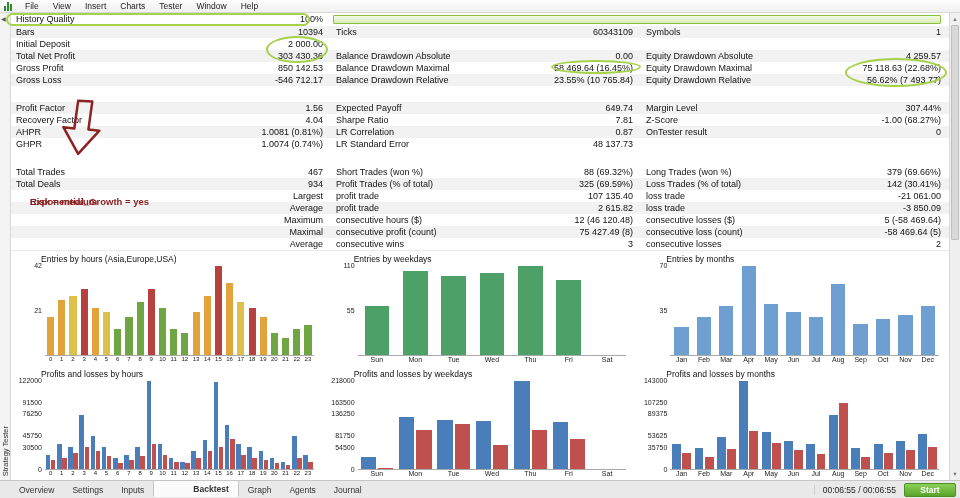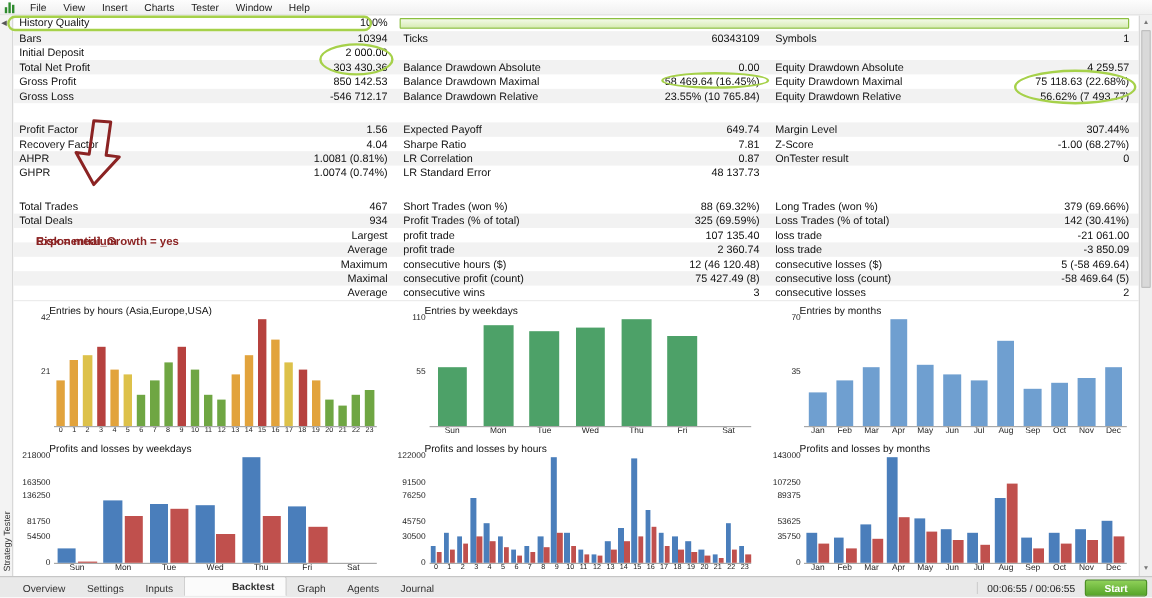--- a/index.html
+++ b/index.html
@@ -262,21 +262,21 @@
             <span class="val">-21 061.00</span>
           </div>
         </div>
         <div class="srow alt">
           <div class="scell">
             <span class="lbl"></span>
             <span class="val">Average</span>
           </div>
           <div class="scell">
             <span class="lbl">profit trade</span>
-            <span class="val">2 360.74</span>
+            <span class="val">2 615.82</span>
           </div>
           <div class="scell">
             <span class="lbl">loss trade</span>
             <span class="val">-3 850.09</span>
           </div>
         </div>
         <div class="srow">
           <div class="scell">
             <span class="lbl"></span>
             <span class="val">Maximum</span>
@@ -435,56 +435,20 @@
             <span>Mar</span>
             <span>Apr</span>
             <span>May</span>
             <span>Jun</span>
             <span>Jul</span>
             <span>Aug</span>
             <span>Sep</span>
             <span>Oct</span>
             <span>Nov</span>
             <span>Dec</span>
-          </div>
-        </div>
-        <div class="chart">
-          <div class="ctitle">Profits and losses by weekdays</div>
-          <div class="plotrow">
-            <div class="ygut">
-              <span class="ylab" style="bottom: calc(100% - 3px);">218000</span>
-              <span class="ylab" style="bottom: calc(75% - 3px);">163500</span>
-              <span class="ylab" style="bottom: calc(62.5% - 3px);">136250</span>
-              <span class="ylab" style="bottom: calc(37.5% - 3px);">81750</span>
-              <span class="ylab" style="bottom: calc(25% - 3px);">54500</span>
-              <span class="ylab" style="bottom: calc(0% - 3px);">0</span>
-            </div>
-            <div class="parea">
-              <div class="bar" style="left: 1.14286%; width: 5.71429%; height: 13.7615%; background: rgb(74, 126, 187);"></div>
-              <div class="bar" style="left: 15.4286%; width: 5.71429%; height: 58.7156%; background: rgb(74, 126, 187);"></div>
-              <div class="bar" style="left: 29.7143%; width: 5.71429%; height: 55.0459%; background: rgb(74, 126, 187);"></div>
-              <div class="bar" style="left: 44%; width: 5.71429%; height: 54.1284%; background: rgb(74, 126, 187);"></div>
-              <div class="bar" style="left: 58.2857%; width: 5.71429%; height: 100%; background: rgb(74, 126, 187);"></div>
-              <div class="bar" style="left: 72.5714%; width: 5.71429%; height: 52.7523%; background: rgb(74, 126, 187);"></div>
-              <div class="bar" style="left: 7.57143%; width: 5.71429%; height: 1.37615%; background: rgb(192, 80, 77);"></div>
-              <div class="bar" style="left: 21.8571%; width: 5.71429%; height: 43.578%; background: rgb(192, 80, 77);"></div>
-              <div class="bar" style="left: 36.1429%; width: 5.71429%; height: 51.3761%; background: rgb(192, 80, 77);"></div>
-              <div class="bar" style="left: 50.4286%; width: 5.71429%; height: 27.5229%; background: rgb(192, 80, 77);"></div>
-              <div class="bar" style="left: 64.7143%; width: 5.71429%; height: 43.578%; background: rgb(192, 80, 77);"></div>
-              <div class="bar" style="left: 79%; width: 5.71429%; height: 34.4037%; background: rgb(192, 80, 77);"></div>
-            </div>
-          </div>
-          <div class="xlabs wide">
-            <span>Sun</span>
-            <span>Mon</span>
-            <span>Tue</span>
-            <span>Wed</span>
-            <span>Thu</span>
-            <span>Fri</span>
-            <span>Sat</span>
           </div>
         </div>
         <div class="chart">
           <div class="ctitle">Profits and losses by hours</div>
           <div class="plotrow">
             <div class="ygut">
               <span class="ylab" style="bottom: calc(100% - 3px);">122000</span>
               <span class="ylab" style="bottom: calc(75% - 3px);">91500</span>
               <span class="ylab" style="bottom: calc(62.5% - 3px);">76250</span>
               <span class="ylab" style="bottom: calc(37.5% - 3px);">45750</span>
@@ -563,20 +527,56 @@
             <span>17</span>
             <span>18</span>
             <span>19</span>
             <span>20</span>
             <span>21</span>
             <span>22</span>
             <span>23</span>
           </div>
         </div>
         <div class="chart">
+          <div class="ctitle">Profits and losses by weekdays</div>
+          <div class="plotrow">
+            <div class="ygut">
+              <span class="ylab" style="bottom: calc(100% - 3px);">218000</span>
+              <span class="ylab" style="bottom: calc(75% - 3px);">163500</span>
+              <span class="ylab" style="bottom: calc(62.5% - 3px);">136250</span>
+              <span class="ylab" style="bottom: calc(37.5% - 3px);">81750</span>
+              <span class="ylab" style="bottom: calc(25% - 3px);">54500</span>
+              <span class="ylab" style="bottom: calc(0% - 3px);">0</span>
+            </div>
+            <div class="parea">
+              <div class="bar" style="left: 1.14286%; width: 5.71429%; height: 13.7615%; background: rgb(74, 126, 187);"></div>
+              <div class="bar" style="left: 15.4286%; width: 5.71429%; height: 58.7156%; background: rgb(74, 126, 187);"></div>
+              <div class="bar" style="left: 29.7143%; width: 5.71429%; height: 55.0459%; background: rgb(74, 126, 187);"></div>
+              <div class="bar" style="left: 44%; width: 5.71429%; height: 54.1284%; background: rgb(74, 126, 187);"></div>
+              <div class="bar" style="left: 58.2857%; width: 5.71429%; height: 100%; background: rgb(74, 126, 187);"></div>
+              <div class="bar" style="left: 72.5714%; width: 5.71429%; height: 52.7523%; background: rgb(74, 126, 187);"></div>
+              <div class="bar" style="left: 7.57143%; width: 5.71429%; height: 1.37615%; background: rgb(192, 80, 77);"></div>
+              <div class="bar" style="left: 21.8571%; width: 5.71429%; height: 43.578%; background: rgb(192, 80, 77);"></div>
+              <div class="bar" style="left: 36.1429%; width: 5.71429%; height: 51.3761%; background: rgb(192, 80, 77);"></div>
+              <div class="bar" style="left: 50.4286%; width: 5.71429%; height: 27.5229%; background: rgb(192, 80, 77);"></div>
+              <div class="bar" style="left: 64.7143%; width: 5.71429%; height: 43.578%; background: rgb(192, 80, 77);"></div>
+              <div class="bar" style="left: 79%; width: 5.71429%; height: 34.4037%; background: rgb(192, 80, 77);"></div>
+            </div>
+          </div>
+          <div class="xlabs wide">
+            <span>Sun</span>
+            <span>Mon</span>
+            <span>Tue</span>
+            <span>Wed</span>
+            <span>Thu</span>
+            <span>Fri</span>
+            <span>Sat</span>
+          </div>
+        </div>
+        <div class="chart">
           <div class="ctitle">Profits and losses by months</div>
           <div class="plotrow">
             <div class="ygut">
               <span class="ylab" style="bottom: calc(100% - 3px);">143000</span>
               <span class="ylab" style="bottom: calc(75% - 3px);">107250</span>
               <span class="ylab" style="bottom: calc(62.5% - 3px);">89375</span>
               <span class="ylab" style="bottom: calc(37.5% - 3px);">53625</span>
               <span class="ylab" style="bottom: calc(25% - 3px);">35750</span>
               <span class="ylab" style="bottom: calc(0% - 3px);">0</span>
             </div>

